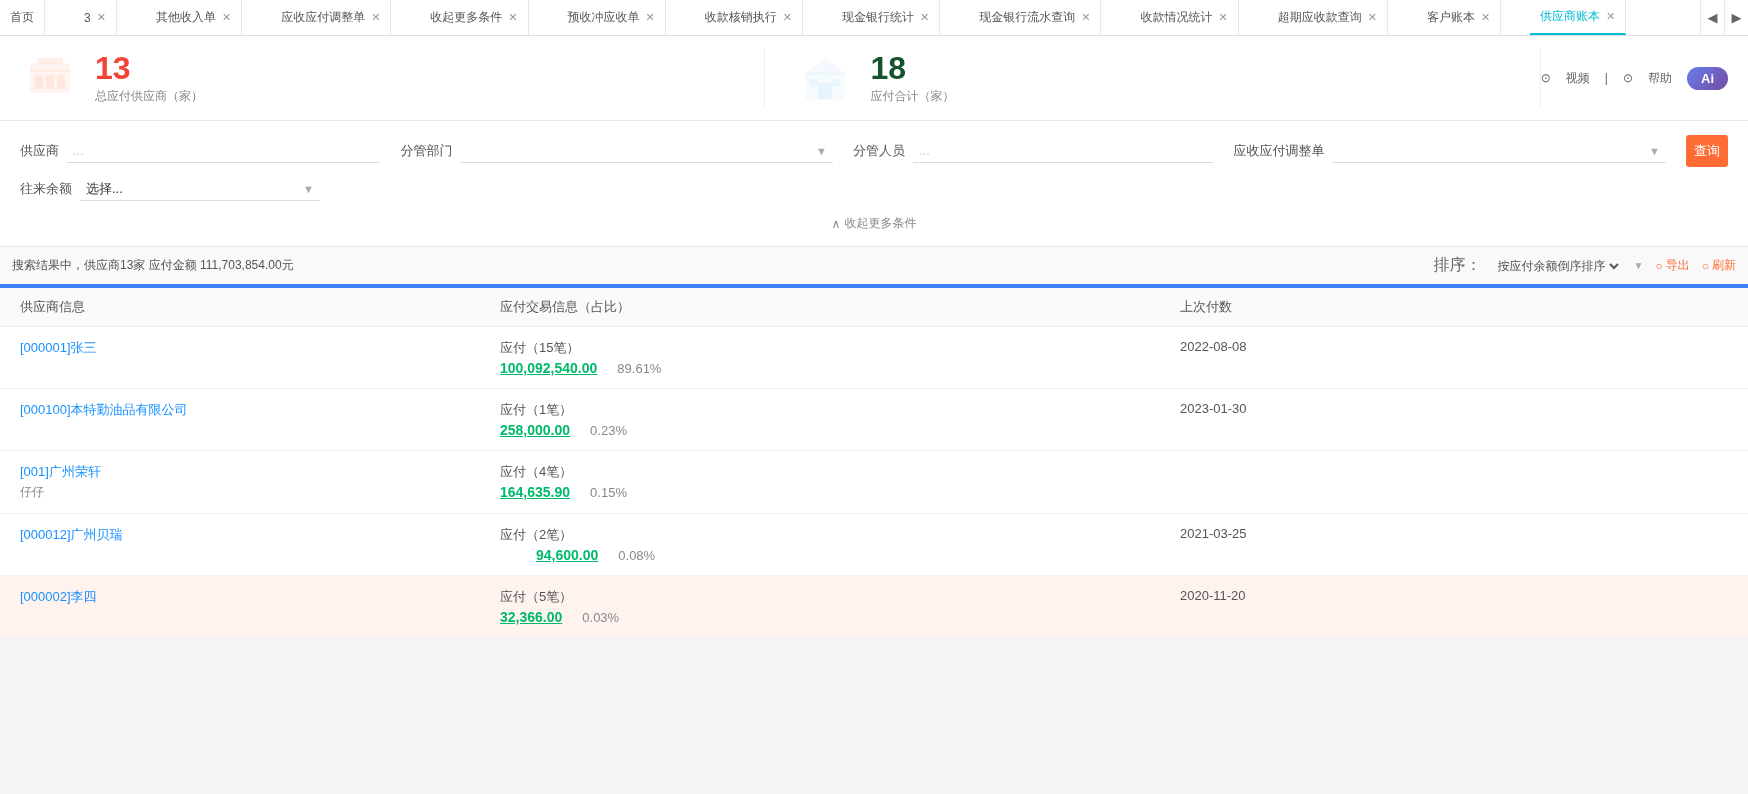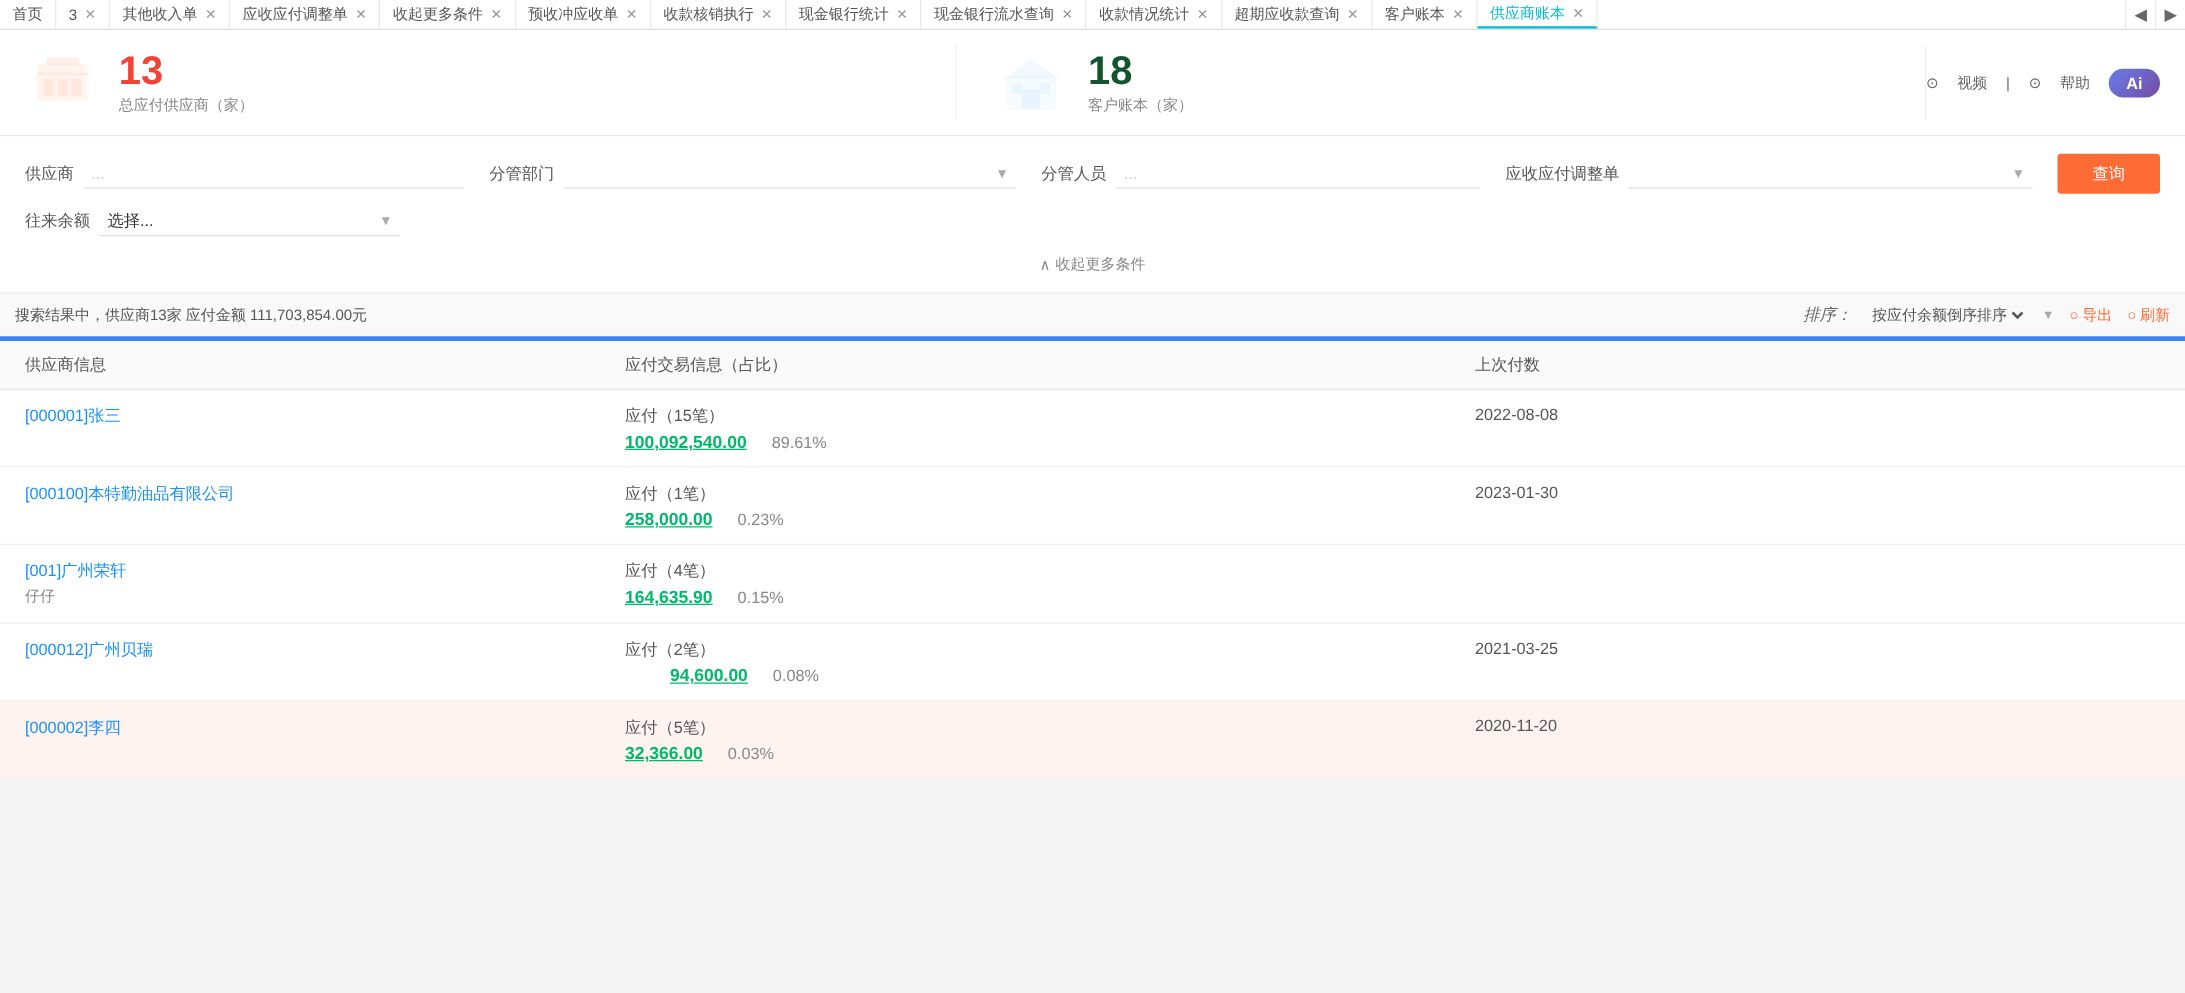--- a/index.html
+++ b/index.html
@@ -1,21 +1,21 @@
 <!DOCTYPE html>
 <html><head>
   <meta charset="utf-8">
   <style>
     * { margin: 0; padding: 0; box-sizing: border-box; }
     body { font-family: 'Microsoft YaHei', Arial, sans-serif; font-size: 13px; background: #f5f5f5; color: #333; width: 1748px; }
 
     
     .nav-bar {
       display: flex; align-items: center; background: #fff; border-bottom: 1px solid #e0e0e0;
-      height: 24px; overflow: hidden;
+      height: 36px; overflow: hidden; gap: 29px;
     }
     .nav-item {
       display: flex; align-items: center; padding: 0 10px; height: 100%;
       white-space: nowrap; cursor: pointer; font-size: 12px; color: #555;
       border-right: 1px solid #e8e8e8;
     }
     .nav-item.active { color: #00bcd4; border-bottom: 2px solid #00bcd4; }
     .nav-item .close-icon { margin-left: 6px; color: #999; font-size: 11px; }
     .nav-arrows { display: flex; margin-left: auto; }
     .nav-arrow { width: 24px; height: 36px; display: flex; align-items: center; justify-content: center; cursor: pointer; border-left: 1px solid #e8e8e8; color: #666; }
@@ -58,38 +58,38 @@
     .search-input::placeholder { color: #ccc; }
     .search-select-wrapper {
       flex: 1; display: flex; align-items: center; border-bottom: 1px solid #ddd; padding: 4px 6px;
       position: relative;
     }
     .search-select-wrapper select {
       flex: 1; border: none; outline: none; font-size: 13px; color: #333; background: transparent; appearance: none;
     }
     .dropdown-arrow { color: #aaa; font-size: 11px; position: absolute; right: 6px; }
     .btn-query {
-      background: #ff6b35; color: #fff; border: none; padding: 7px 28px;
+      background: #ff6b35; color: #fff; border: none; padding: 7px 8px;
       border-radius: 3px; cursor: pointer; font-size: 13px; white-space: nowrap;
     }
     .collapse-bar {
       display: flex; justify-content: center; padding: 4px 0;
     }
     .collapse-btn {
       color: #888; font-size: 12px; cursor: pointer; display: flex; align-items: center; gap: 4px;
       background: none; border: none;
     }
 
     
     .result-bar {
       display: flex; align-items: center; padding: 8px 12px; background: #f9f9f9;
       border-bottom: 4px solid #3b82f6; font-size: 12px; color: #555;
     }
     .result-bar .sort-section { margin-left: auto; display: flex; align-items: center; gap: 12px; color: #666; }
-    .sort-label { font-size: 13px; font-style: italic; }
+    .sort-label { font-size: 16px; }
     .sort-select { border: none; background: transparent; color: #555; font-size: 12px; cursor: pointer; }
     .action-btn { color: #ff6b35; font-size: 12px; cursor: pointer; display: flex; align-items: center; gap: 3px; background: none; border: none; }
 
     
     .data-table { width: 100%; background: #fff; border-collapse: collapse; }
     .data-table th {
       background: #fafafa; padding: 10px 20px; text-align: left;
       font-weight: 500; color: #555; font-size: 13px; border-bottom: 1px solid #e8e8e8;
     }
     .data-table td { padding: 12px 20px; border-bottom: 1px solid #f0f0f0; vertical-align: top; }
@@ -187,21 +187,21 @@
       <svg width="55" height="55" viewBox="0 0 55 55" fill="none">
         <rect x="8" y="22" width="38" height="26" rx="2" fill="#64b5f6" opacity="0.2" stroke="#64b5f6" stroke-width="1.5" opacity2="0.4"></rect>
         <polygon points="5,24 27,8 50,24" fill="#64b5f6" opacity="0.25"></polygon>
         <rect x="20" y="32" width="14" height="16" rx="1" fill="#64b5f6" opacity="0.35"></rect>
         <rect x="12" y="28" width="8" height="8" rx="1" fill="#64b5f6" opacity="0.3"></rect>
         <rect x="34" y="28" width="8" height="8" rx="1" fill="#64b5f6" opacity="0.3"></rect>
       </svg>
     </div>
     <div>
       <div class="stat-number" style="color:#14532d;">18</div>
-      <div class="stat-label">客户账本（家）</div>
+      <div class="stat-label">应付合计（家）</div>
     </div>
   </div>
 
   <div class="header-right">
     <span>⊙</span>
     <a href="#">视频</a>
     <span>|</span>
     <span>⊙</span>
     <a href="#">帮助</a>
 

